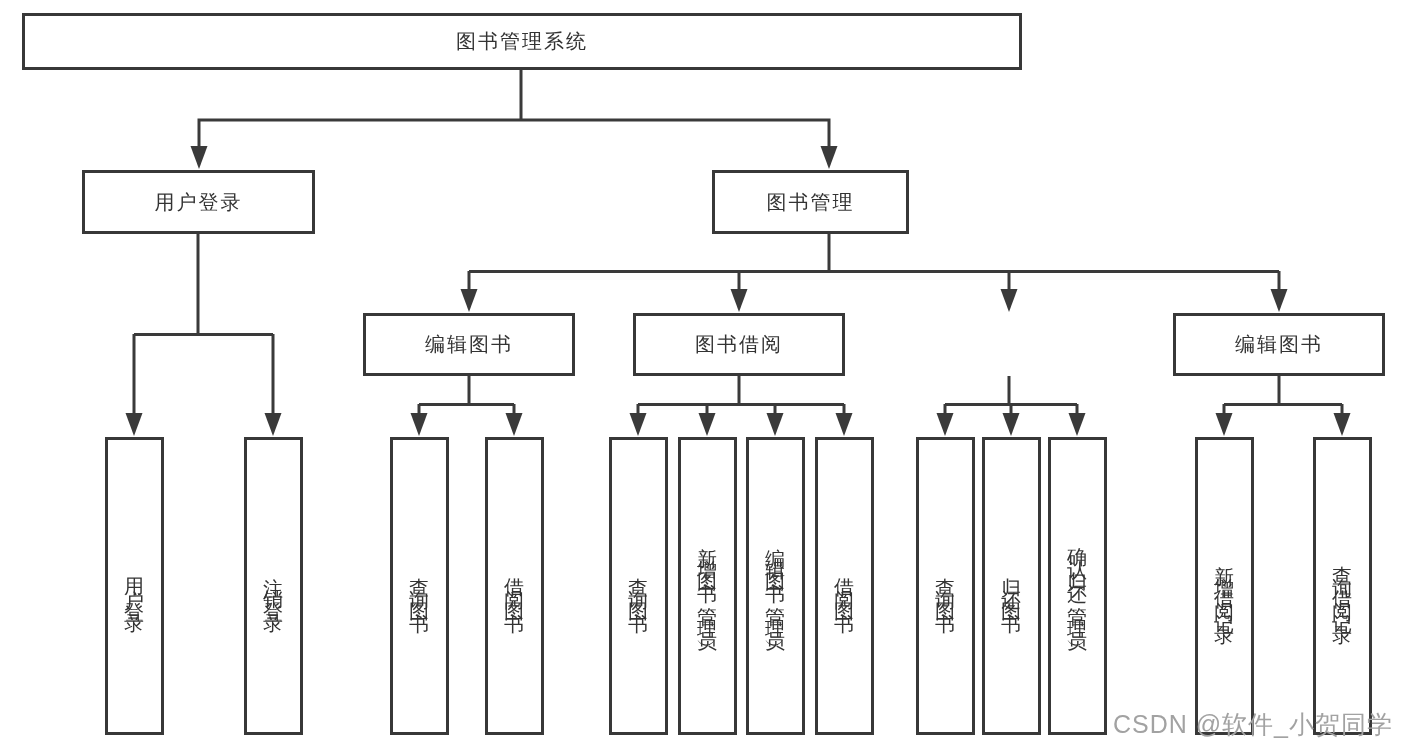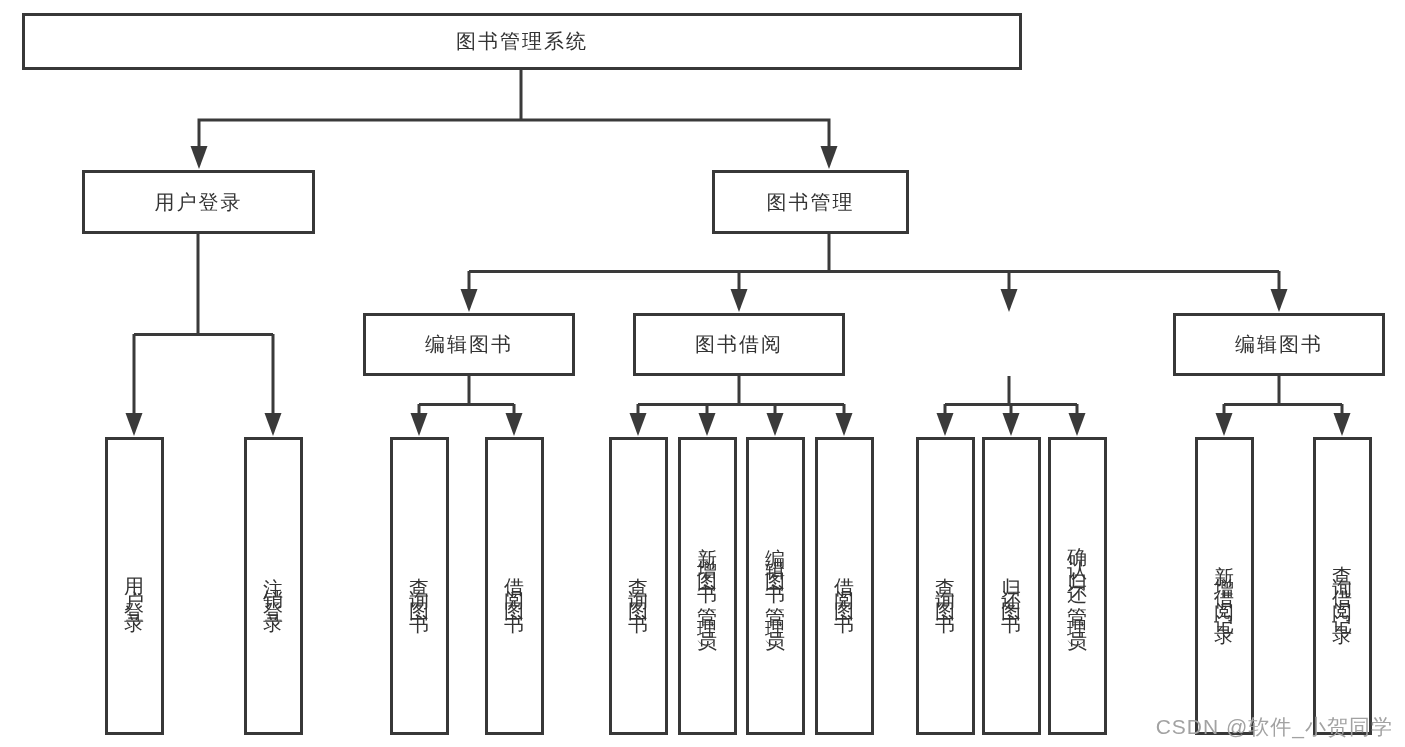--- a/index.html
+++ b/index.html
@@ -50,21 +50,21 @@
     text-orientation: mixed;
     font-size: 20px;
     letter-spacing: 12px;
     color: #333333;
     line-height: 1;
   }
   #watermark {
     position: absolute;
     right: 12px;
     bottom: 6px;
-    font-size: 21px;
+    font-size: 25px;
     color: #a2a2a2;
     letter-spacing: 1px;
     z-index: 5;
     white-space: nowrap;
   }
 </style>
 </head>
 <body>
 
 <div id="stage">

